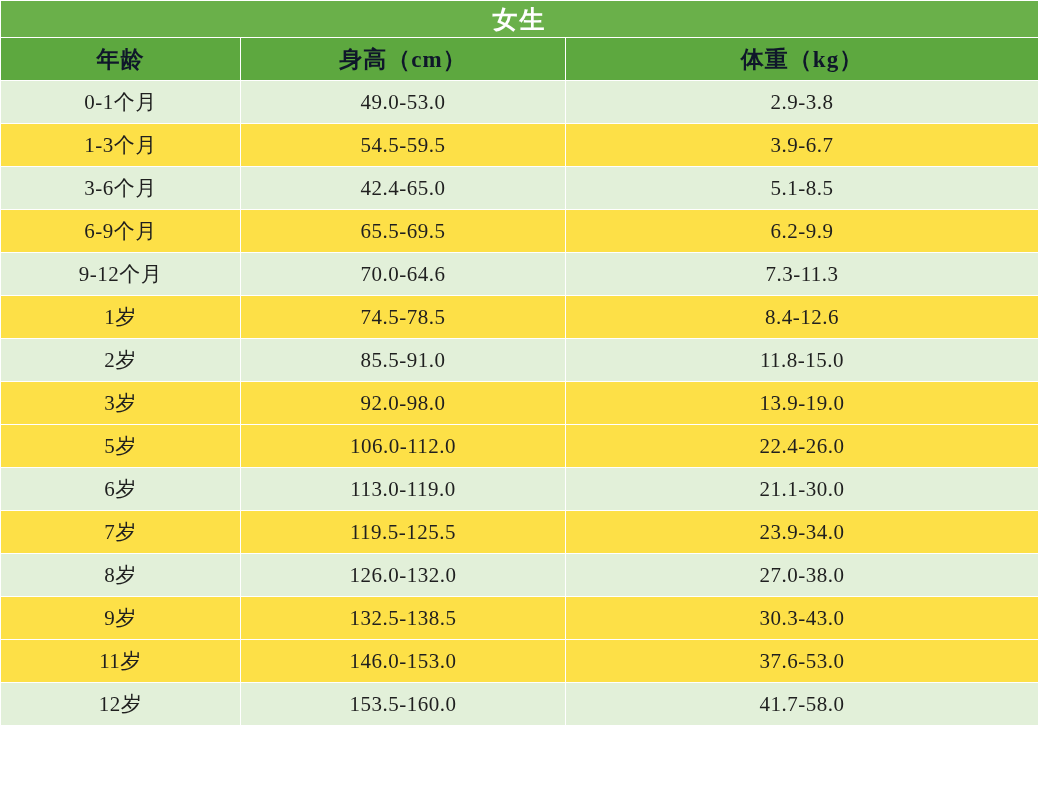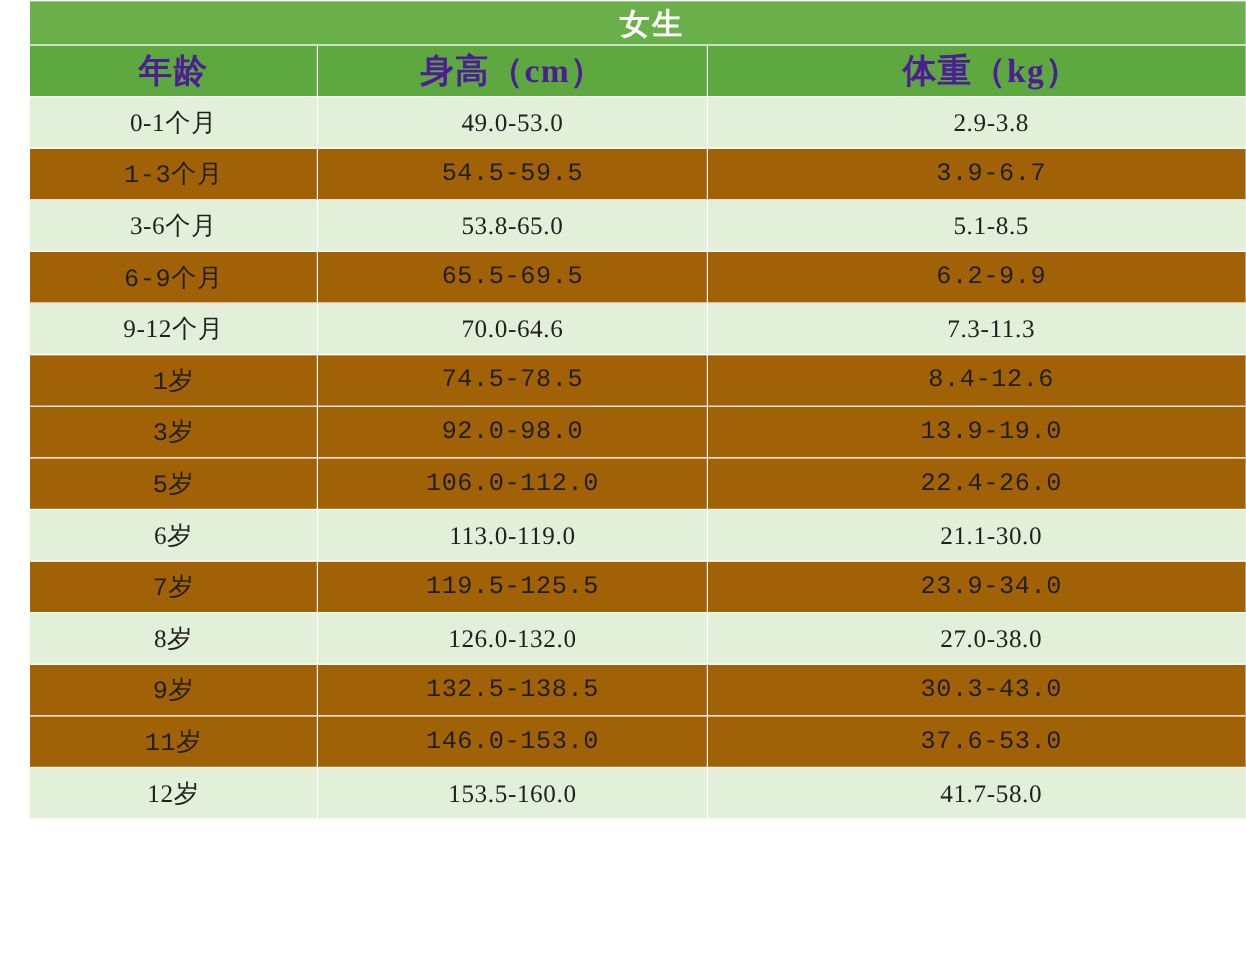--- a/index.html
+++ b/index.html
@@ -10,21 +10,20 @@
   body {
     width: 1038px;
     height: 800px;
     font-family: "Liberation Serif", "DejaVu Serif", serif;
     overflow: hidden;
   }
   .table-wrap {
     width: 1038px;
     height: 800px;
     box-sizing: border-box;
-    padding-left: 24px;
   }
   table.growth {
     width: 1038px;
     border-collapse: collapse;
     table-layout: fixed;
   }
   table.growth td, table.growth th {
     border: 1px solid #ffffff;
     text-align: center;
     vertical-align: middle;
@@ -33,29 +32,28 @@
   .title-cell {
     background: #6ab04a;
     color: #ffffff;
     font-size: 25px;
     font-weight: bold;
     height: 36px;
     letter-spacing: 2px;
   }
   .head-cell {
     background: #5da83f;
-    color: #4c1d95;
-    font-size: 28px;
+    color: #0f172a;
+    font-size: 23px;
     font-weight: bold;
     height: 42px;
     letter-spacing: 1px;
   }
   .row-dark td {
-    background: #a16207;
-    font-family: Liberation Mono, monospace;
+    background: #fde047;
   }
   .row-light td {
     background: #e2f0d9;
   }
   .data-cell {
     color: #1f1f1f;
     font-size: 21px;
     height: 42px;
     letter-spacing: 0.5px;
   }
@@ -87,37 +85,42 @@
         <td class="data-cell">49.0-53.0</td>
         <td class="data-cell">2.9-3.8</td>
       </tr>
       <tr class="row-dark">
         <td class="data-cell">1-3个月</td>
         <td class="data-cell">54.5-59.5</td>
         <td class="data-cell">3.9-6.7</td>
       </tr>
       <tr class="row-light">
         <td class="data-cell">3-6个月</td>
-        <td class="data-cell">53.8-65.0</td>
+        <td class="data-cell">42.4-65.0</td>
         <td class="data-cell">5.1-8.5</td>
       </tr>
       <tr class="row-dark">
         <td class="data-cell">6-9个月</td>
         <td class="data-cell">65.5-69.5</td>
         <td class="data-cell">6.2-9.9</td>
       </tr>
       <tr class="row-light">
         <td class="data-cell">9-12个月</td>
         <td class="data-cell">70.0-64.6</td>
         <td class="data-cell">7.3-11.3</td>
       </tr>
       <tr class="row-dark">
         <td class="data-cell">1岁</td>
         <td class="data-cell">74.5-78.5</td>
         <td class="data-cell">8.4-12.6</td>
+      </tr>
+      <tr class="row-light">
+        <td class="data-cell">2岁</td>
+        <td class="data-cell">85.5-91.0</td>
+        <td class="data-cell">11.8-15.0</td>
       </tr>
       <tr class="row-dark">
         <td class="data-cell">3岁</td>
         <td class="data-cell">92.0-98.0</td>
         <td class="data-cell">13.9-19.0</td>
       </tr>
       <tr class="row-dark">
         <td class="data-cell">5岁</td>
         <td class="data-cell">106.0-112.0</td>
         <td class="data-cell">22.4-26.0</td>

